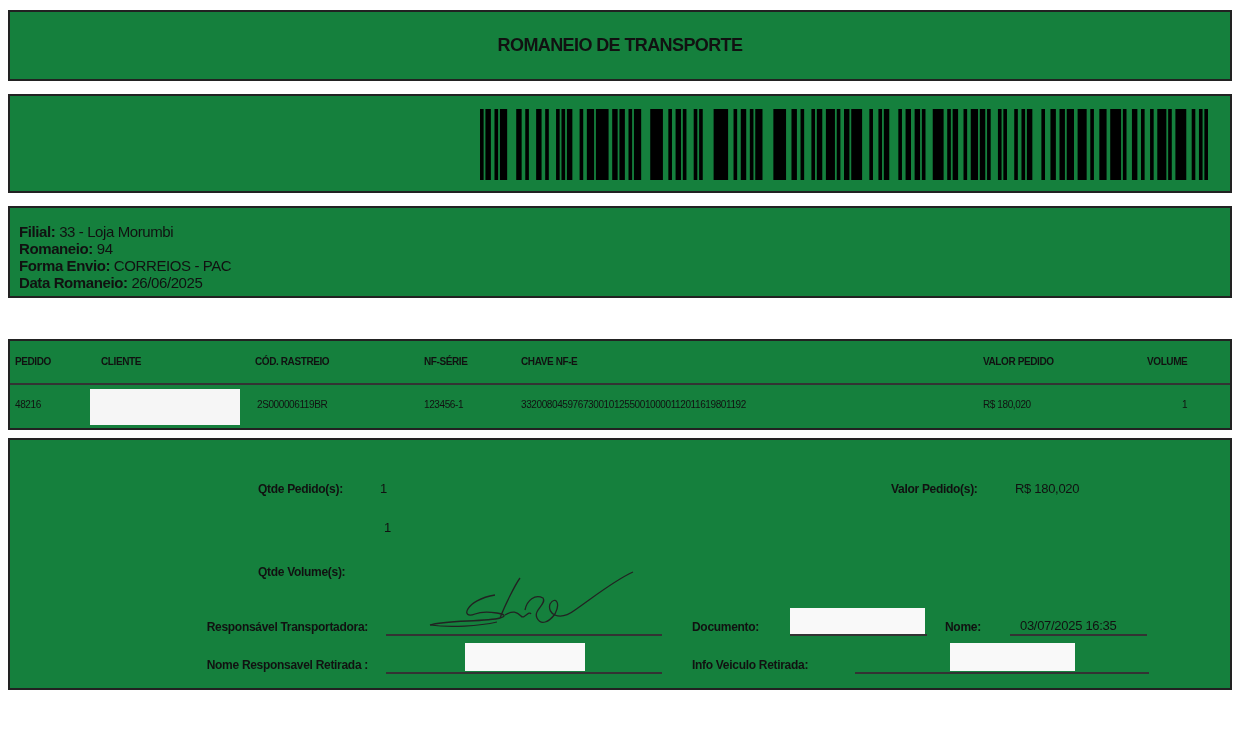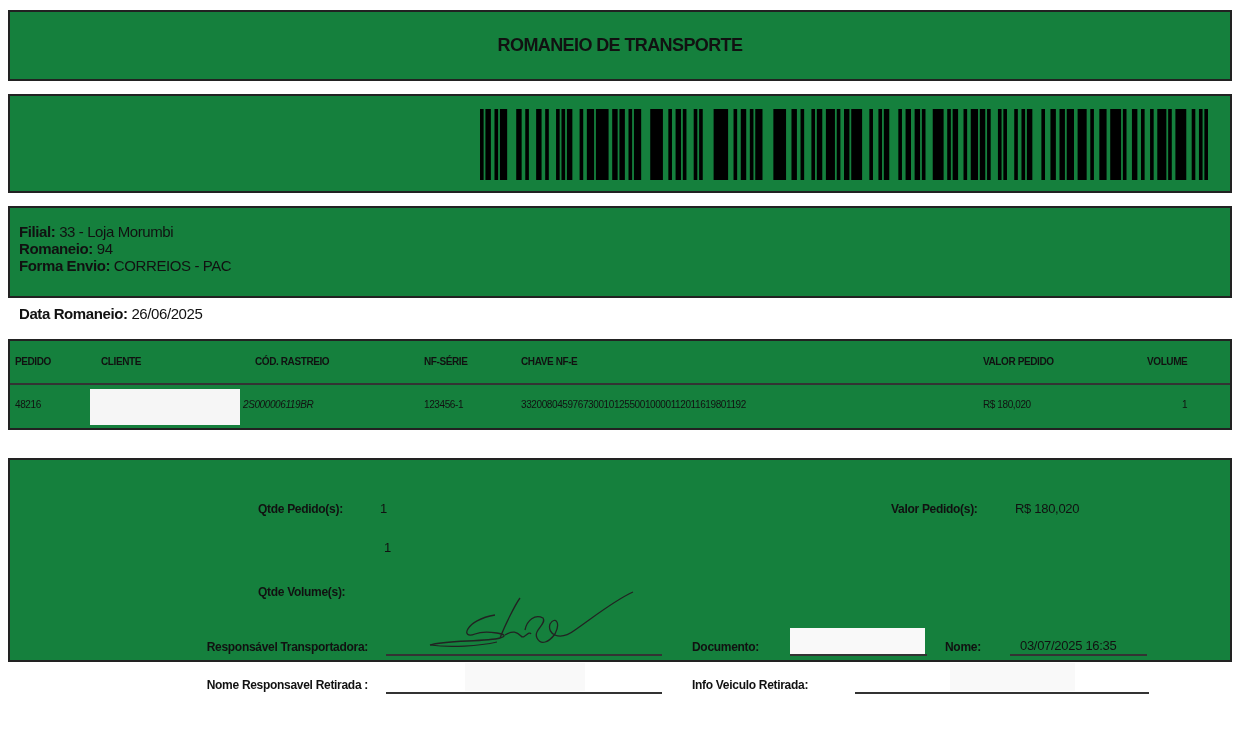--- a/index.html
+++ b/index.html
@@ -13,21 +13,21 @@
   #barcode { position: absolute; left: 470px; top: 13px; height: 71px; width: 728px; }
   #info-box { top: 206px; height: 92px; }
   .info-line { position: absolute; left: 9px; font-size: 15px; letter-spacing: -0.4px; line-height: 17px; }
   .info-line b { font-weight: bold; }
   #table-box { top: 339px; height: 91px; }
   .divider { position: absolute; left: 0; right: 0; top: 42px; border-top: 2px solid #333; }
   .th, .td { position: absolute; font-size: 10px; letter-spacing: -0.4px; white-space: nowrap; }
   .th { top: 15px; font-weight: bold; }
   .td { top: 58px; }
   .redact { position: absolute; background: #f6f6f6; }
-  #footer-box { top: 458px; height: 204px; }
+  #footer-box { top: 438px; height: 252px; }
   .flabel { position: absolute; font-size: 12px; font-weight: bold; letter-spacing: -0.3px; white-space: nowrap; }
   .fval { position: absolute; font-size: 13px; letter-spacing: -0.3px; white-space: nowrap; }
   .sline { position: absolute; border-top: 2px solid #333; height: 0; }
 </style>
 </head>
 <body>
 
 <div class="box" id="title-box">
   <div id="title">ROMANEIO DE TRANSPORTE</div>
 </div>
@@ -118,39 +118,39 @@
     <span>33 - Loja Morumbi</span>
   </div>
   <div class="info-line" style="top:32px;">
     <b>Romaneio:</b>
     <span>94</span>
   </div>
   <div class="info-line" style="top:49px;">
     <b>Forma Envio:</b>
     <span>CORREIOS - PAC</span>
   </div>
-  <div class="info-line" style="top:66px;margin-top:31px;">
+  <div class="info-line" style="top:66px;">
     <b>Data Romaneio:</b>
     <span>26/06/2025</span>
   </div>
 </div>
 
 <div class="box" id="table-box">
   <div class="th" style="left:5px;">PEDIDO</div>
   <div class="th" style="left:91px;">CLIENTE</div>
   <div class="th" style="left:245px;">CÓD. RASTREIO</div>
   <div class="th" style="left:414px;">NF-SÉRIE</div>
   <div class="th" style="left:511px;">CHAVE NF-E</div>
   <div class="th" style="left:973px;">VALOR PEDIDO</div>
   <div class="th" style="left:1137px;">VOLUME</div>
   <div class="divider"></div>
   <div>
     <div class="td" style="left:5px;">48216</div>
     <div class="redact" style="left:80px; top:48px; width:150px; height:36px;"></div>
-    <div class="td" style="left:233px;font-style:italic;">2S000006119BR</div>
+    <div class="td" style="left:247px;">2S000006119BR</div>
     <div class="td" style="left:414px;">123456-1</div>
     <div class="td" style="left:511px;">33200804597673001012550010000112011619801192</div>
     <div class="td" style="left:973px;">R$ 180,020</div>
     <div class="td" style="left:1172px;">1</div>
   </div>
 </div>
 
 <div class="box" id="footer-box">
   <div class="flabel" style="left:248px; top:42px;">Qtde Pedido(s):</div>
   <div class="fval" style="left:370px; top:41px;">1</div>

